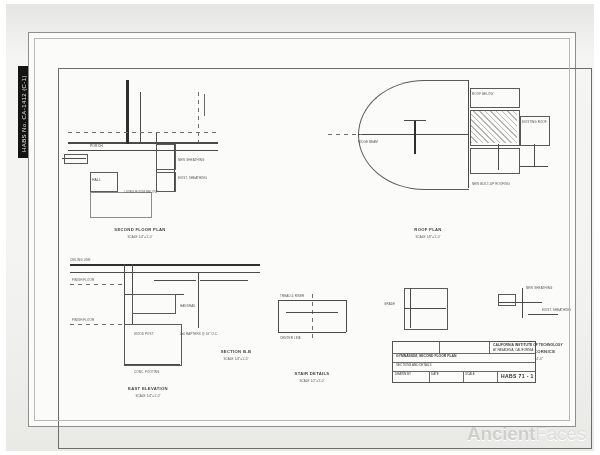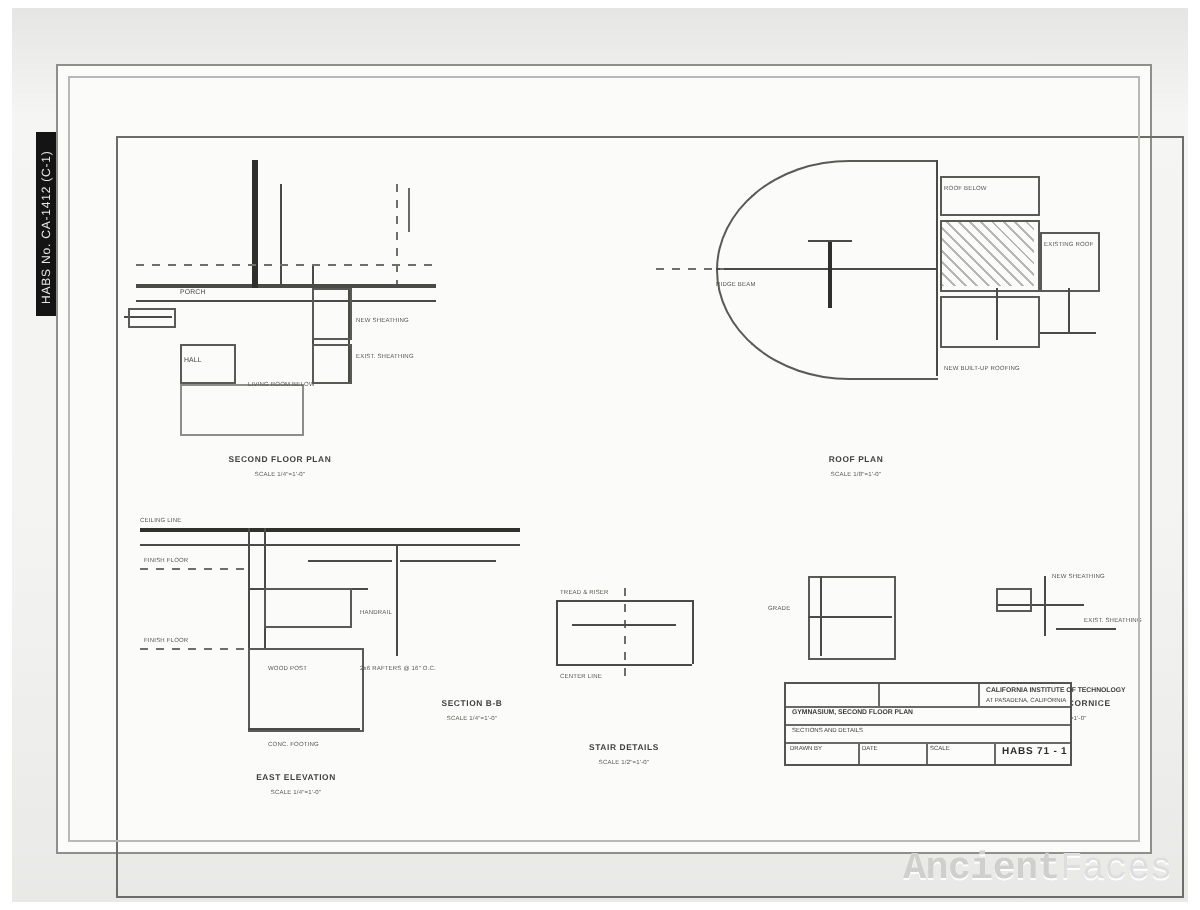--- a/index.html
+++ b/index.html
@@ -88,21 +88,21 @@
   .titleblock .c{position:absolute;top:0;bottom:0;width:1px;background:#6a6a64;}
   .tb-txt{position:absolute;font-size:3px;color:#3c3c39;white-space:nowrap;line-height:3.4px;}
   .tb-txt.b{font-size:3.4px;font-weight:bold;}
   .tb-num{position:absolute;font-size:5px;font-weight:bold;color:#2c2c2a;letter-spacing:.4px;}
 
   
   .wm{
     position:absolute;right:14px;bottom:10px;
     font-size:19px;color:#d9d9d6;letter-spacing:-.2px;
     text-shadow:0 1px 0 #fff;
-    font-family:Liberation Mono, monospace;
+    font-family:Liberation Sans, sans-serif;
   }
   .wm b{font-weight:bold;color:#cfcfcb;}
   .wm i{font-style:normal;color:#dedede;}
 
   .smudge{position:absolute;background:#e2e2de;filter:blur(2px);}
 </style>
 </head>
 <body>
 
 <div id="page">

